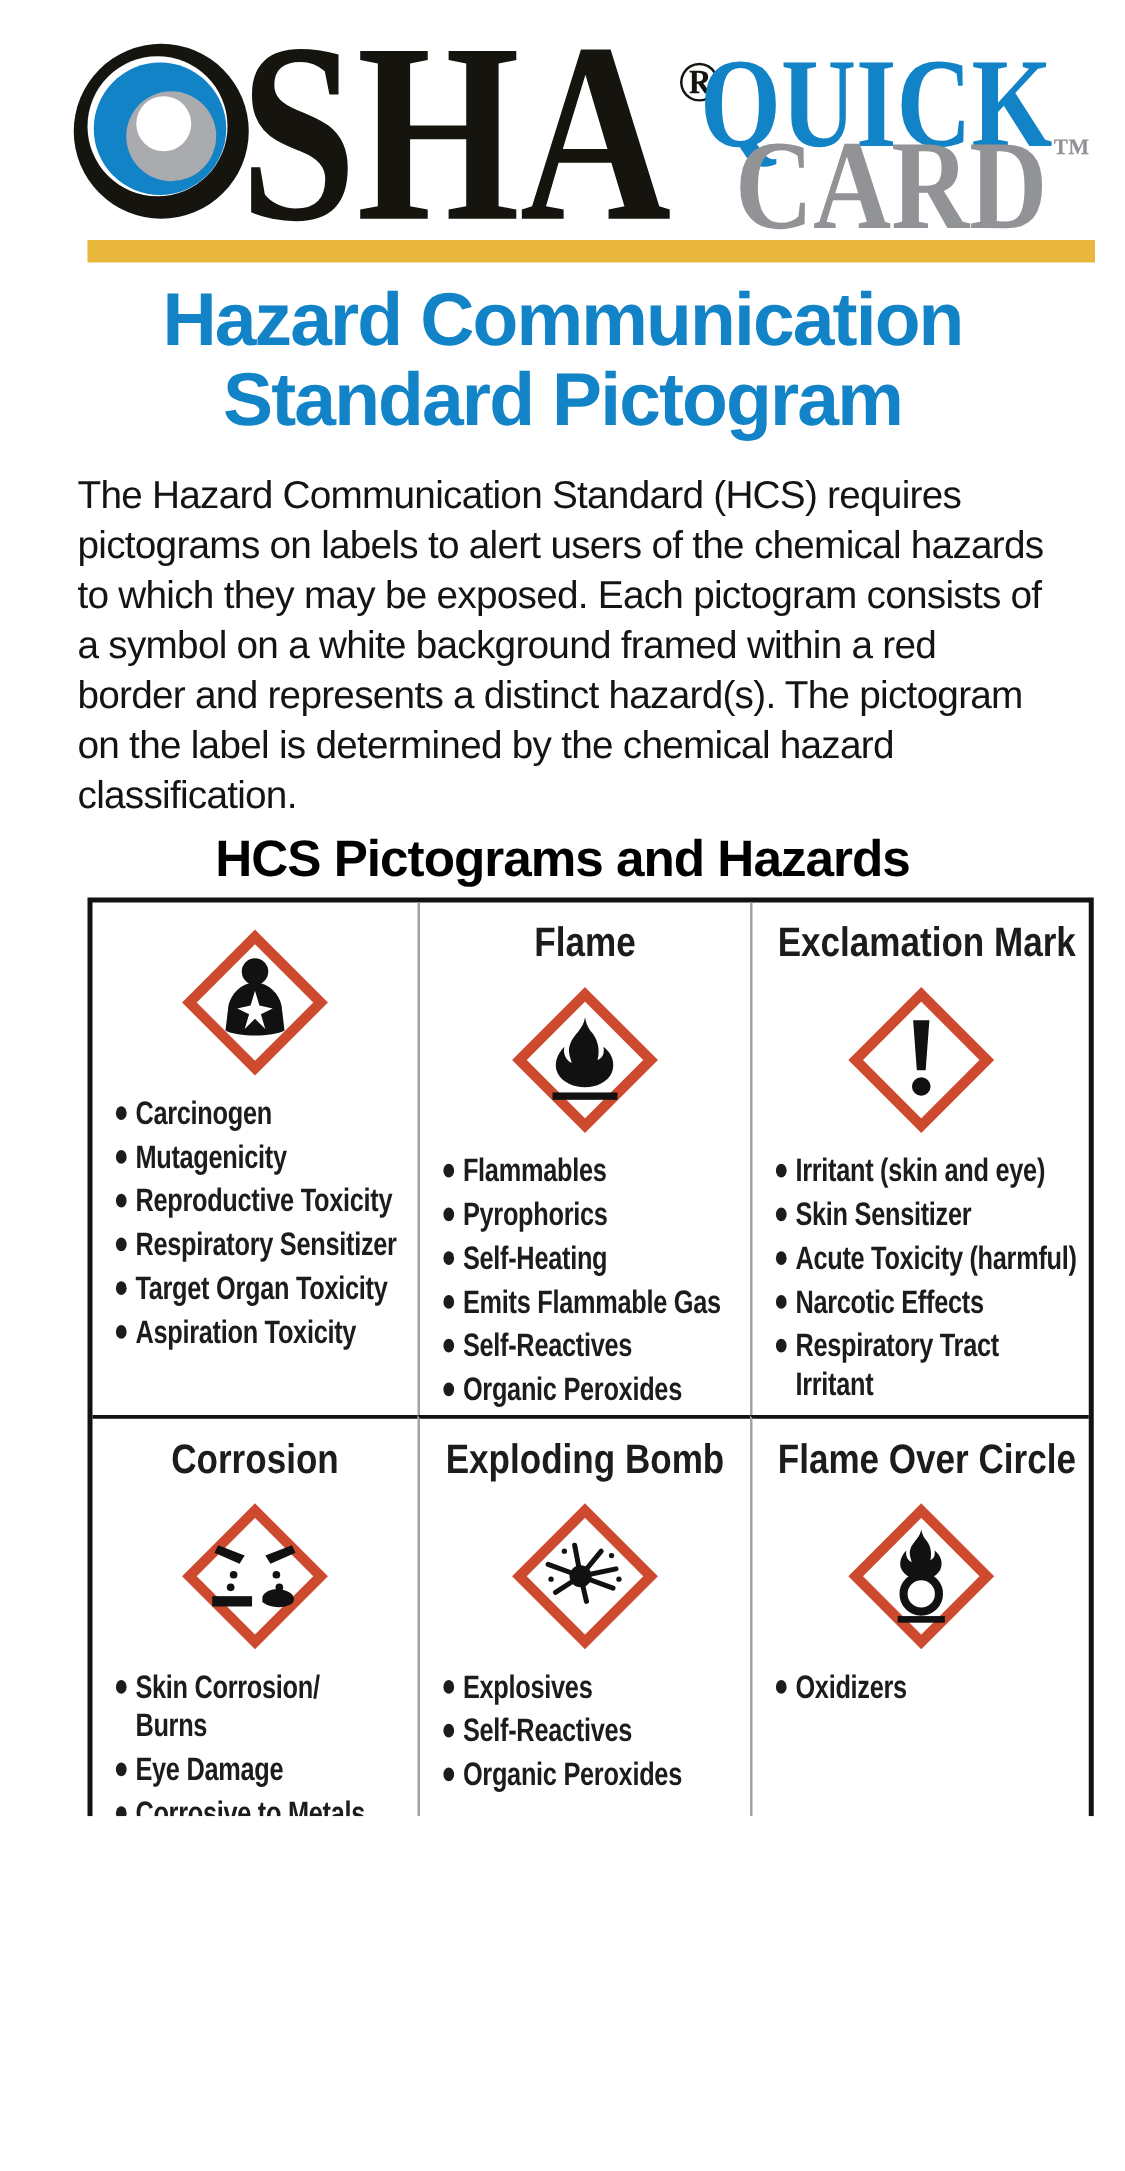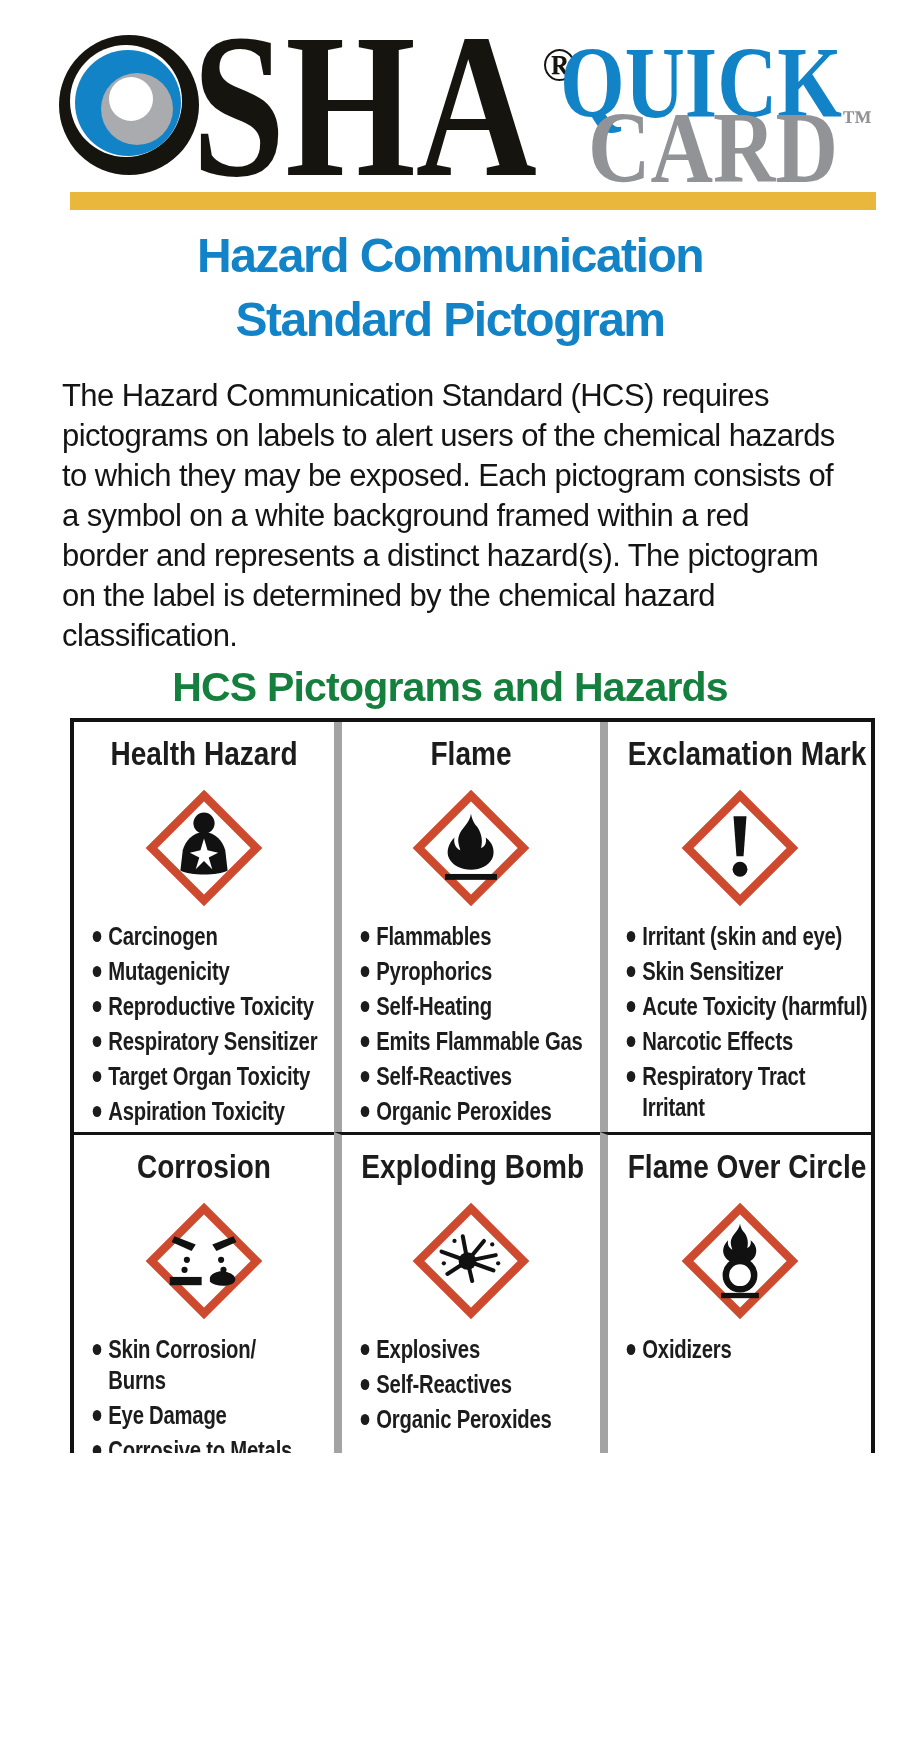--- a/index.html
+++ b/index.html
@@ -7,29 +7,29 @@
         font-family:"Liberation Sans",sans-serif;color:#161616;}
 
   
   .logo-svg{display:block;margin:25px 0 0 42px;}
   .logo-serif{font-family:"Liberation Serif",serif;font-weight:bold;}
 
   .gold-bar{height:18px;width:806px;margin:5px 0 0 70px;background:#E9B73C;}
 
   
   .main-title{margin:14px 0 0 0;text-align:center;white-space:pre-line;
-      color:#1283C6;font-weight:bold;font-size:48px;line-height:64px;letter-spacing:-1.5px;}
+      color:#1283C6;font-weight:bold;font-size:60px;line-height:64px;letter-spacing:-1.5px;}
   .intro{margin:24px 62px 0 62px;font-size:31px;line-height:40px;letter-spacing:-0.6px;color:#141414;}
-  .section-heading{margin:8px 0 0 0;text-align:center;color:#15803d;
+  .section-heading{margin:8px 0 0 0;text-align:center;color:#000000;
       font-weight:bold;font-size:41px;line-height:46px;letter-spacing:-0.8px;}
 
   
   .grid{display:grid;grid-template-columns:260px 266px 271px;grid-template-rows:410px 322px 282px;
         width:797px;margin:8px 0 0 70px;border:4px solid #121212;}
-  .cell{border-left:8px solid #a3a3a3;border-top:3px solid #121212;
+  .cell{border-left:2px solid #a3a3a3;border-top:3px solid #121212;
         padding-top:13px;box-sizing:border-box;overflow:hidden;}
   .cell:nth-child(3n+1){border-left:none;}
   .cell:nth-child(-n+3){border-top:none;}
 
   .cell-header{min-height:46px;}
   .cell:nth-child(n+7) .cell-header{min-height:80px;}
 
   .cell-title{font-weight:bold;font-size:33px;line-height:38px;text-align:center;
       white-space:pre;transform:scaleX(0.85);transform-origin:50% 0;color:#1c1c1c;}
   .cell-subtitle{font-weight:bold;font-size:22px;line-height:28px;text-align:center;
@@ -177,24 +177,20 @@
             <line x1="50" y1="54" x2="50" y2="59.5"></line>
             <line x1="53" y1="54" x2="53" y2="59.5"></line>
         </g>
       </symbol>
     </defs>
   </svg>
 
   <div class="grid">
 
     <div class="cell">
-      <div class="cell-header">
-        <div class="cell-title">Health Hazard</div>
-
-      </div>
       <svg class="picto" viewBox="0 0 100 100">
           <use href="#sym-health-hazard"></use>
         </svg>
       <ul class="hazards">
         <li>Carcinogen</li>
         <li>Mutagenicity</li>
         <li>Reproductive Toxicity</li>
         <li>Respiratory Sensitizer</li>
         <li>Target Organ Toxicity</li>
         <li>Aspiration Toxicity</li>

